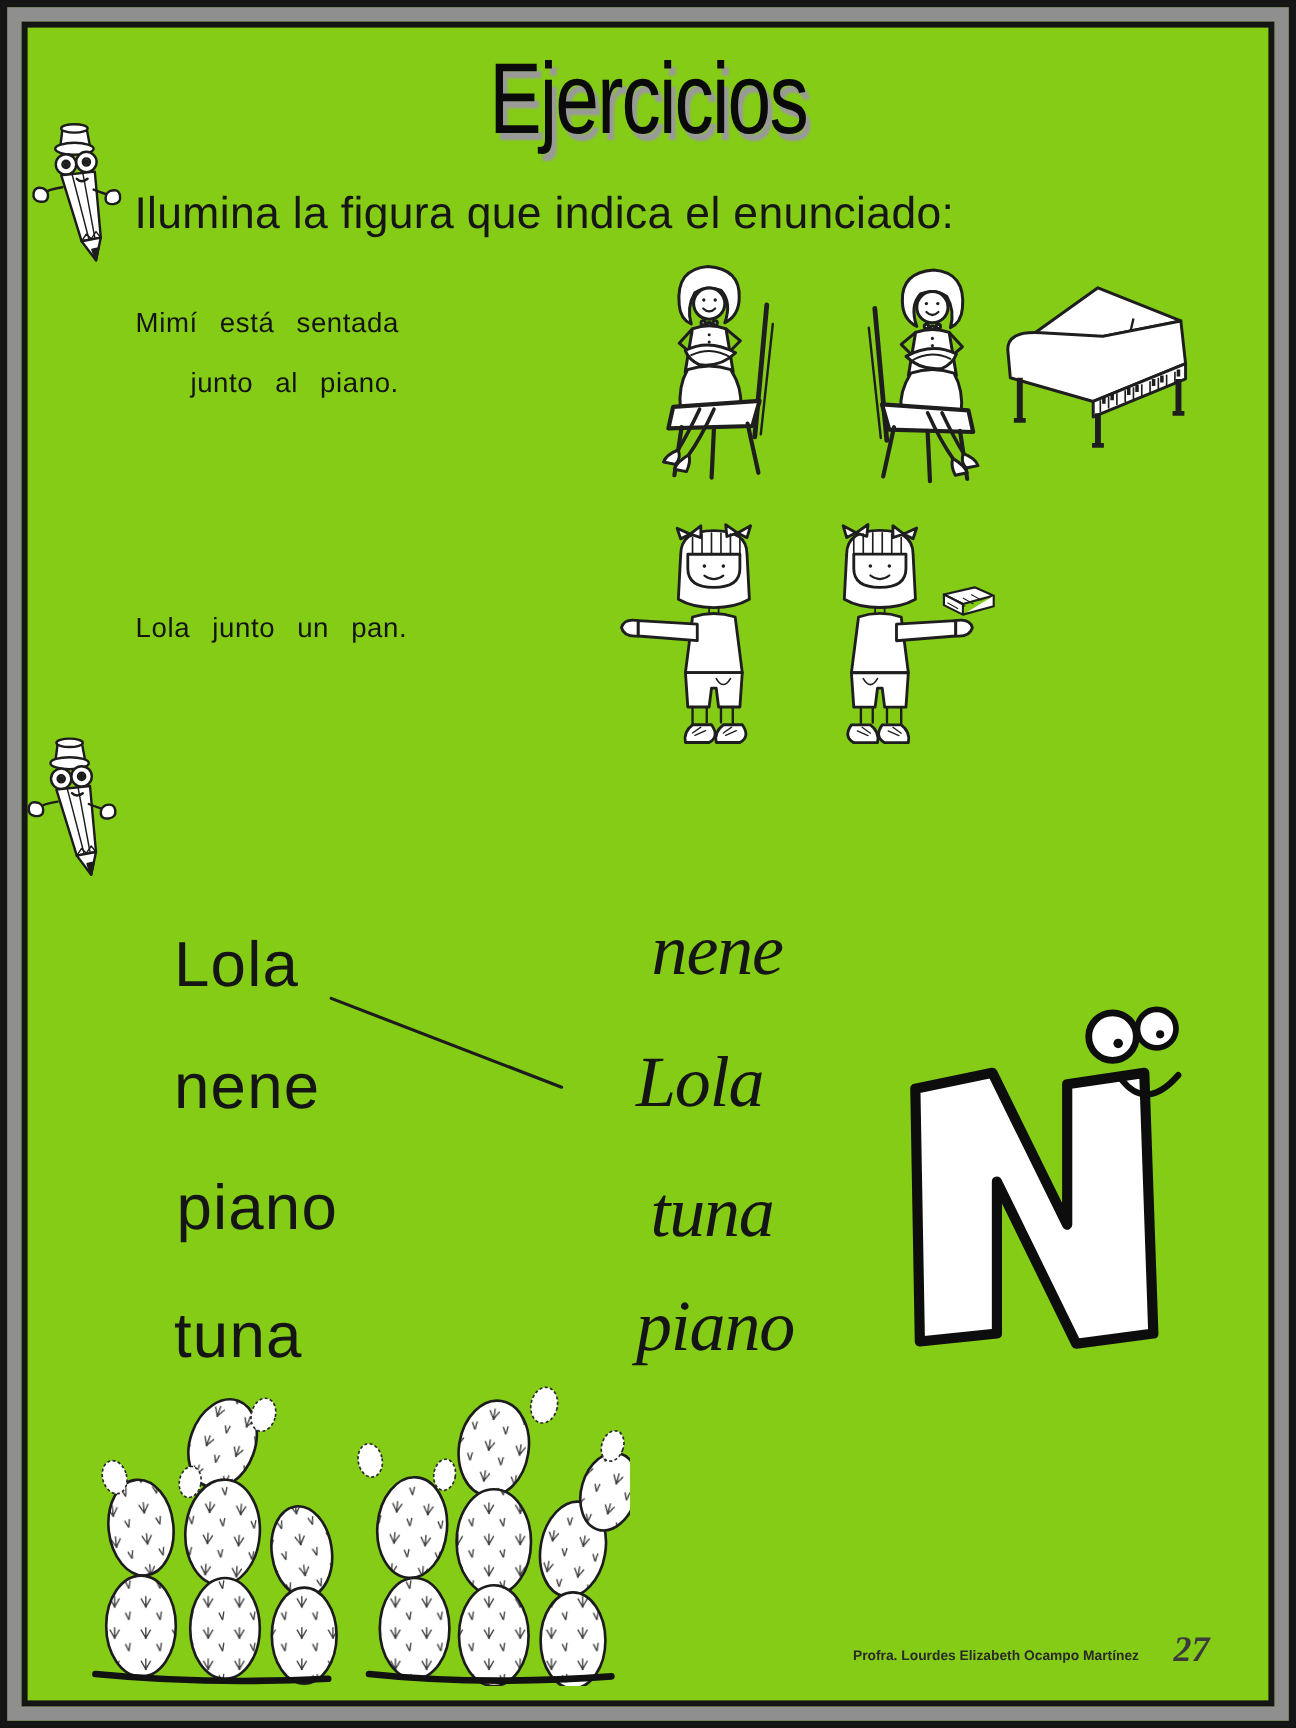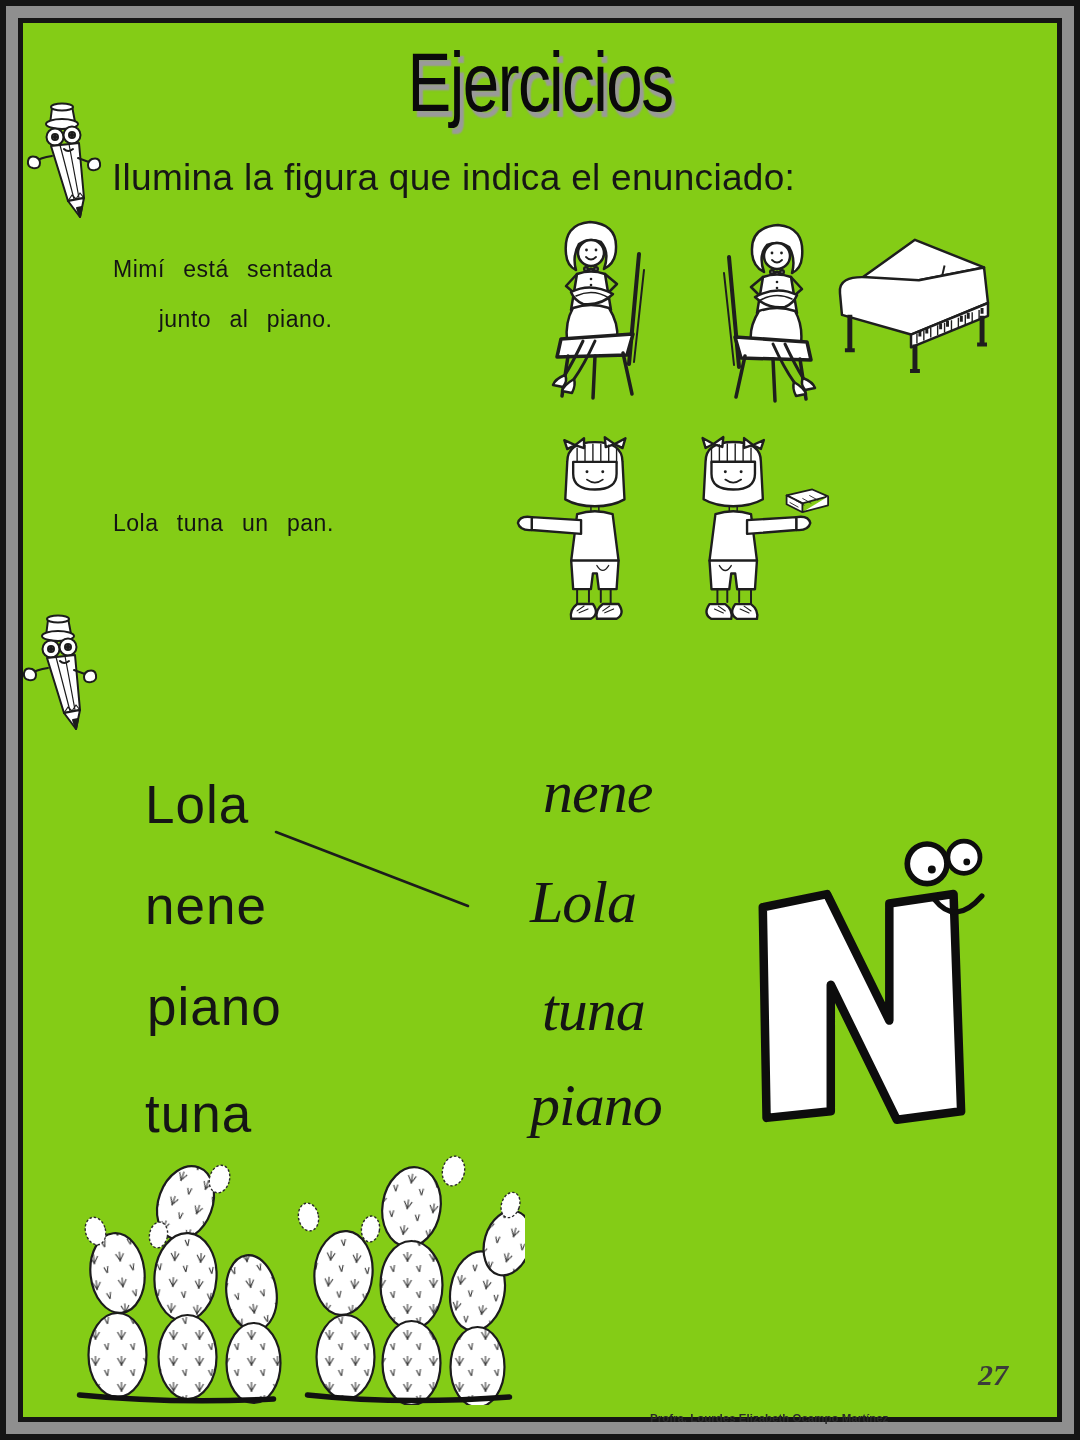--- a/index.html
+++ b/index.html
@@ -12,22 +12,22 @@
   .title{position:absolute;left:0;right:0;top:34px;text-align:center;
          font-size:84px;font-weight:400;letter-spacing:-2px;color:#0a0a0a;
          transform:scaleX(.78);transform-origin:center;
          text-shadow:5px 6px 2px #9a9a9a;}
   .instr{position:absolute;font-size:37px;letter-spacing:.3px;white-space:nowrap;color:#161616;}
   .sentence{position:absolute;font-size:23px;line-height:50px;word-spacing:.5em;
             letter-spacing:.5px;color:#141414;white-space:nowrap;text-align:right;}
   .pword{position:absolute;font-size:53px;letter-spacing:1px;color:#151515;line-height:1;}
   .cword{position:absolute;font-family:"Liberation Serif",serif;font-style:italic;
          font-size:60px;letter-spacing:-1px;color:#151515;line-height:1;}
-  .credit{position:absolute;left:650px;top:1374px;width:360px;
-          font-size:11.5px;font-weight:bold;color:#2a2a2a;margin-top:38px;}
+  .credit{position:absolute;left:650px;top:1374px;width:360px;text-align:center;
+          font-size:11.5px;font-weight:bold;color:#2a2a2a;}
   .pageno{position:absolute;left:978px;top:1358px;font-family:"Liberation Serif",serif;
           font-style:italic;font-size:30px;color:#3b3b3b;font-weight:bold;}
   svg{display:block;}
 </style>
 </head>
 <body>
 
 <div class="page">
 
   <svg width="0" height="0" style="position:absolute">
@@ -142,21 +142,21 @@
   <svg class="abs" style="left:543px;top:212px" width="103" height="190" viewBox="0 0 103 190">
     <use href="#g-seated"></use>
   </svg>
   <svg class="abs" style="left:722px;top:215px" width="103" height="190" viewBox="0 0 103 190">
     <use href="#g-seated" transform="translate(103,0) scale(-1,1)"></use>
   </svg>
   <svg class="abs" style="left:828px;top:228px" width="168" height="148" viewBox="0 0 170 150">
     <use href="#g-piano"></use>
   </svg>
 
-  <div class="sentence" style="left:113px;top:498px">Lola tuna un pan.</div>
+  <div class="sentence" style="left:113px;top:498px">Lola junto un pan.</div>
 
   <svg class="abs" style="left:512px;top:434px" width="148" height="188" viewBox="0 0 150 190">
     <use href="#g-girl" transform="translate(150,0) scale(-1,1)"></use>
   </svg>
   <svg class="abs" style="left:668px;top:434px" width="168" height="188" viewBox="0 0 170 190">
     <use href="#g-girl"></use>
     <g stroke="#1e1e1e" stroke-width="1.8" fill="#fff" stroke-linejoin="round">
       <path d="M120,62 L146,56 L162,63 L136,70 Z"></path>
       <path d="M120,62 L120,71 L136,79 L136,70 Z"></path>
       <path d="M162,63 L162,72 L136,79"></path>

